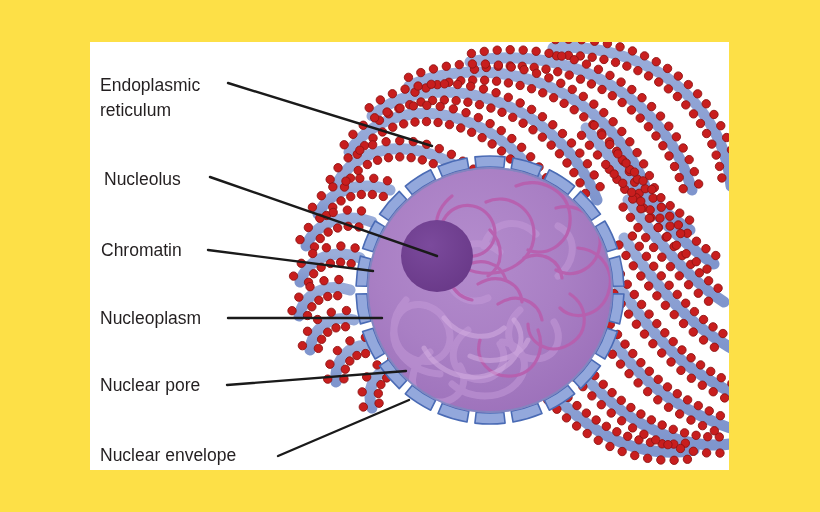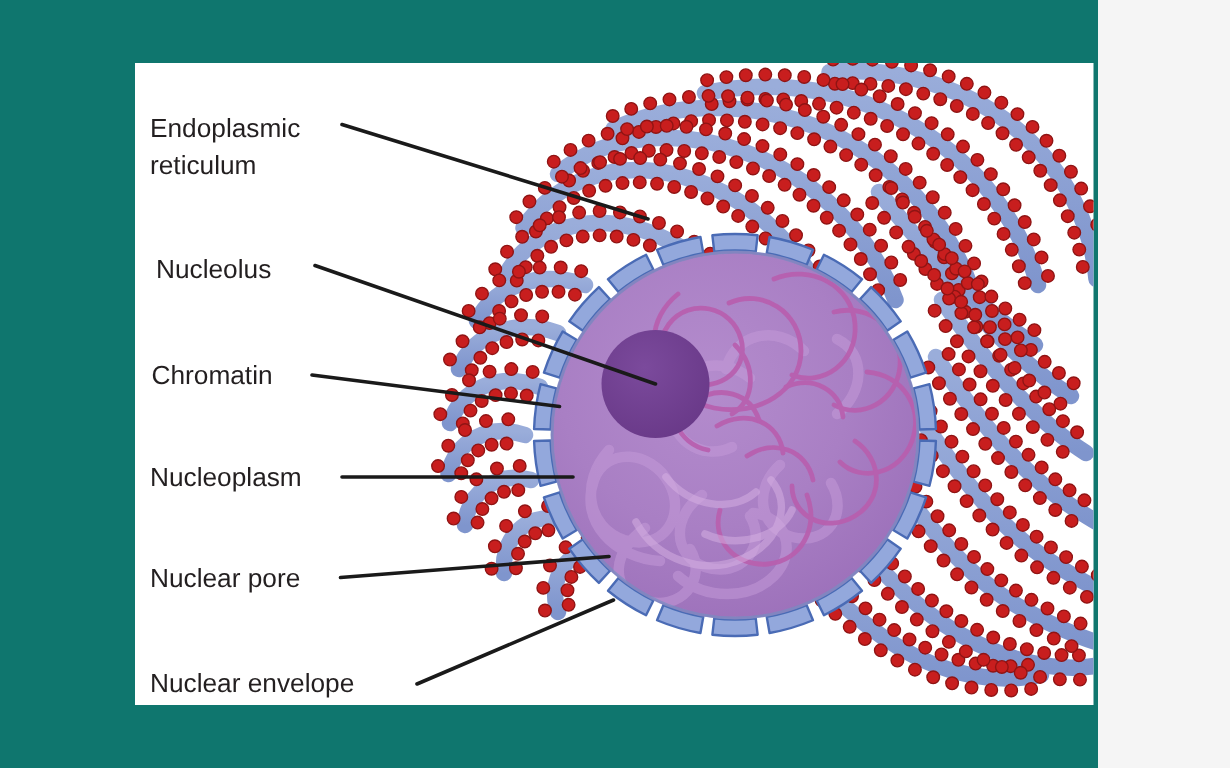--- a/index.html
+++ b/index.html
@@ -8,23 +8,23 @@
     background: #f5f5f5;
   }
   body {
     width: 820px;
     height: 512px;
     overflow: hidden;
     font-family: "Liberation Sans", sans-serif;
   }
   #figure-root {
     position: relative;
-    width: 732px;
+    width: 820px;
     height: 512px;
-    background: #0f766e;
+    background: #fde047;
   }
   #canvas-area {
     position: absolute;
     left: 90px;
     top: 42px;
     width: 639px;
     height: 428px;
     background: #ffffff;
   }
   #diagram-svg {

